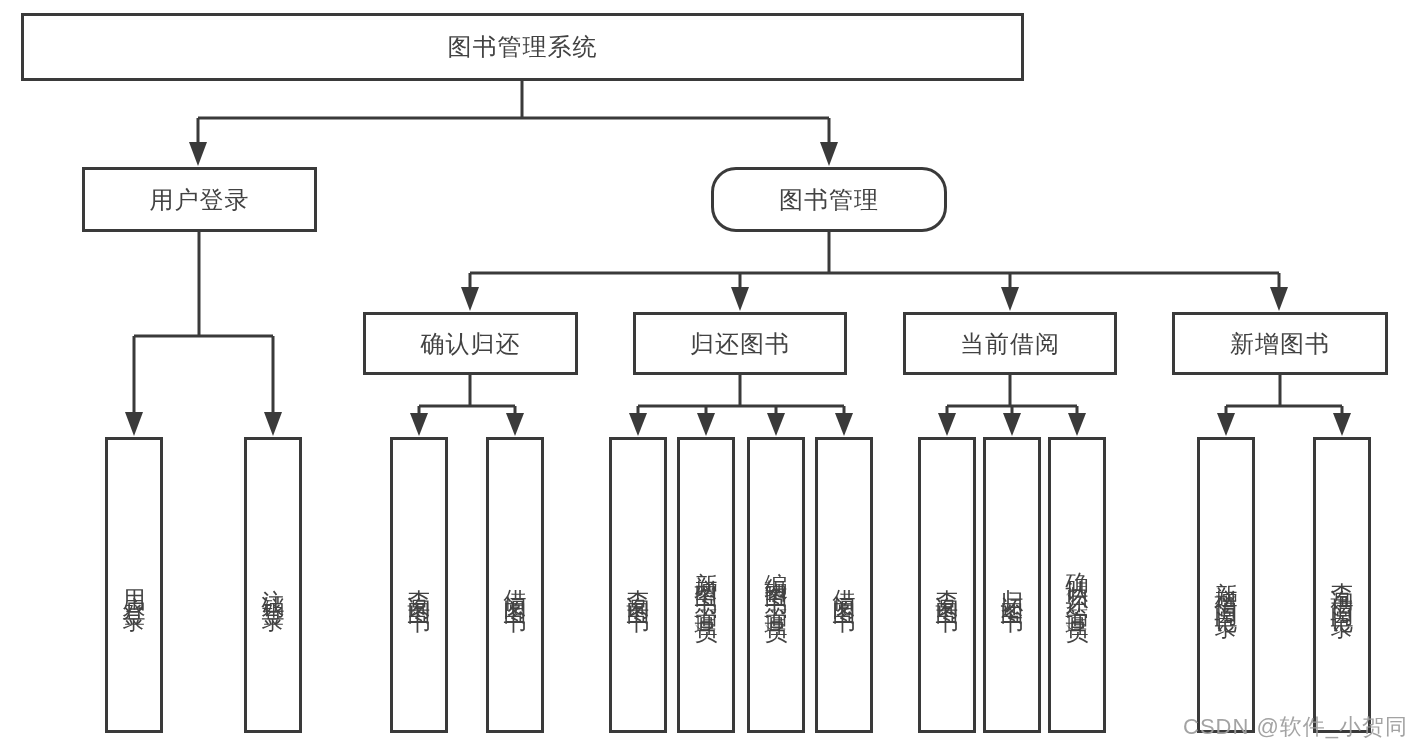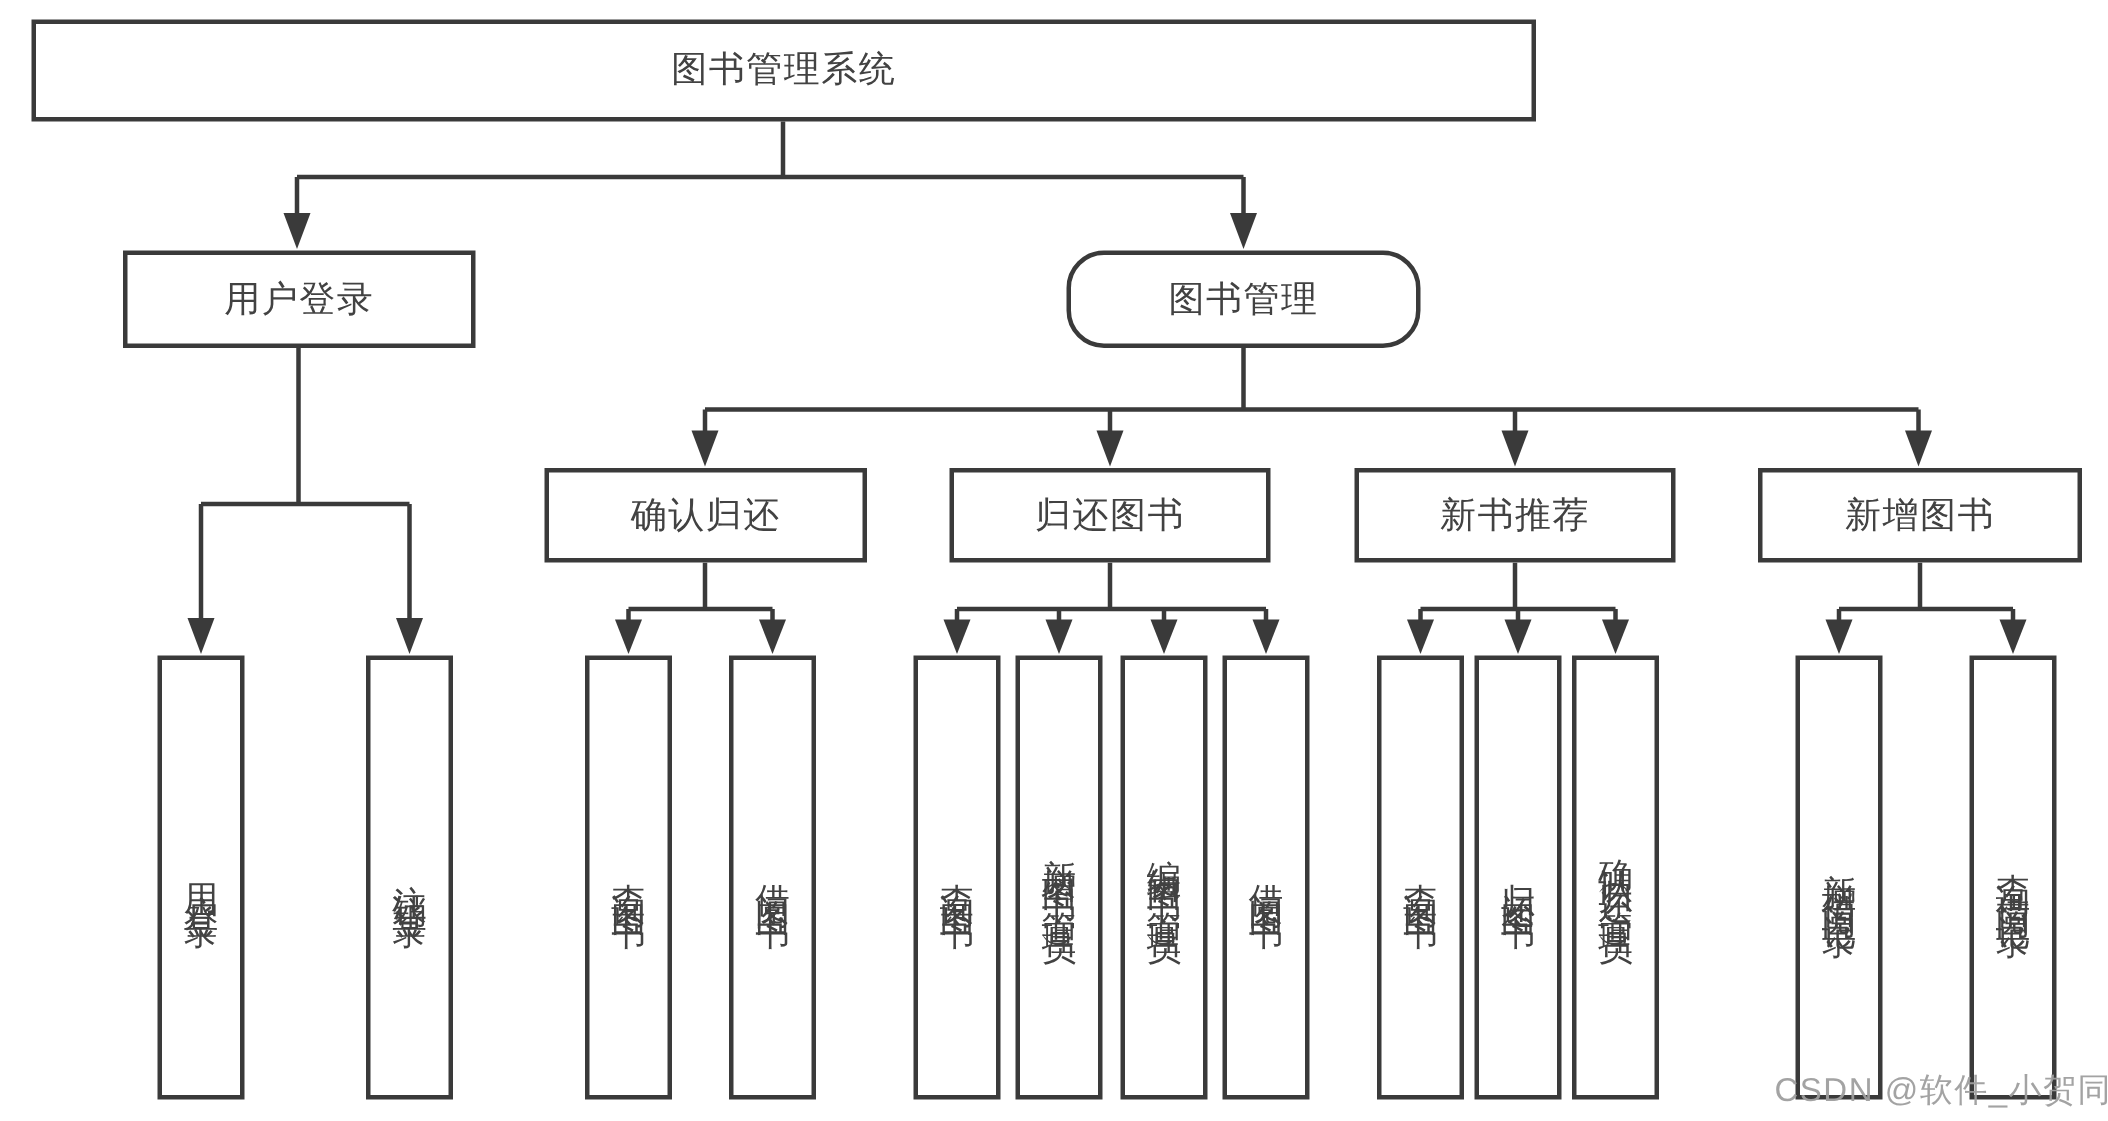--- a/index.html
+++ b/index.html
@@ -109,21 +109,21 @@
     </g>
   </svg>
 
   <div class="box hbox" style="left:21px; top:13px; width:1003px; height:68px;">图书管理系统</div>
 
   <div class="box hbox" style="left:82px; top:167px; width:235px; height:65px;">用户登录</div>
   <div class="box hbox" style="left:711px; top:167px; width:236px; height:65px;border-radius:25px;">图书管理</div>
 
   <div class="box hbox" style="left:363px; top:312px; width:215px; height:63px;">确认归还</div>
   <div class="box hbox" style="left:633px; top:312px; width:214px; height:63px;">归还图书</div>
-  <div class="box hbox" style="left:903px; top:312px; width:214px; height:63px;">新书推荐</div>
+  <div class="box hbox" style="left:903px; top:312px; width:214px; height:63px;">当前借阅</div>
   <div class="box hbox" style="left:1172px; top:312px; width:216px; height:63px;">新增图书</div>
 
   <div class="box vbox" style="left:105px; top:437px; width:58px; height:296px;">用户登录</div>
   <div class="box vbox" style="left:244px; top:437px; width:58px; height:296px;">注销登录</div>
 
   <div class="box vbox" style="left:390px; top:437px; width:58px; height:296px;">查询图书</div>
   <div class="box vbox" style="left:486px; top:437px; width:58px; height:296px;">借阅图书</div>
 
   <div class="box vbox" style="left:609px; top:437px; width:58px; height:296px;">查询图书</div>
   <div class="box vbox" style="left:677px; top:437px; width:58px; height:296px;">新增图书（管理员）</div>

